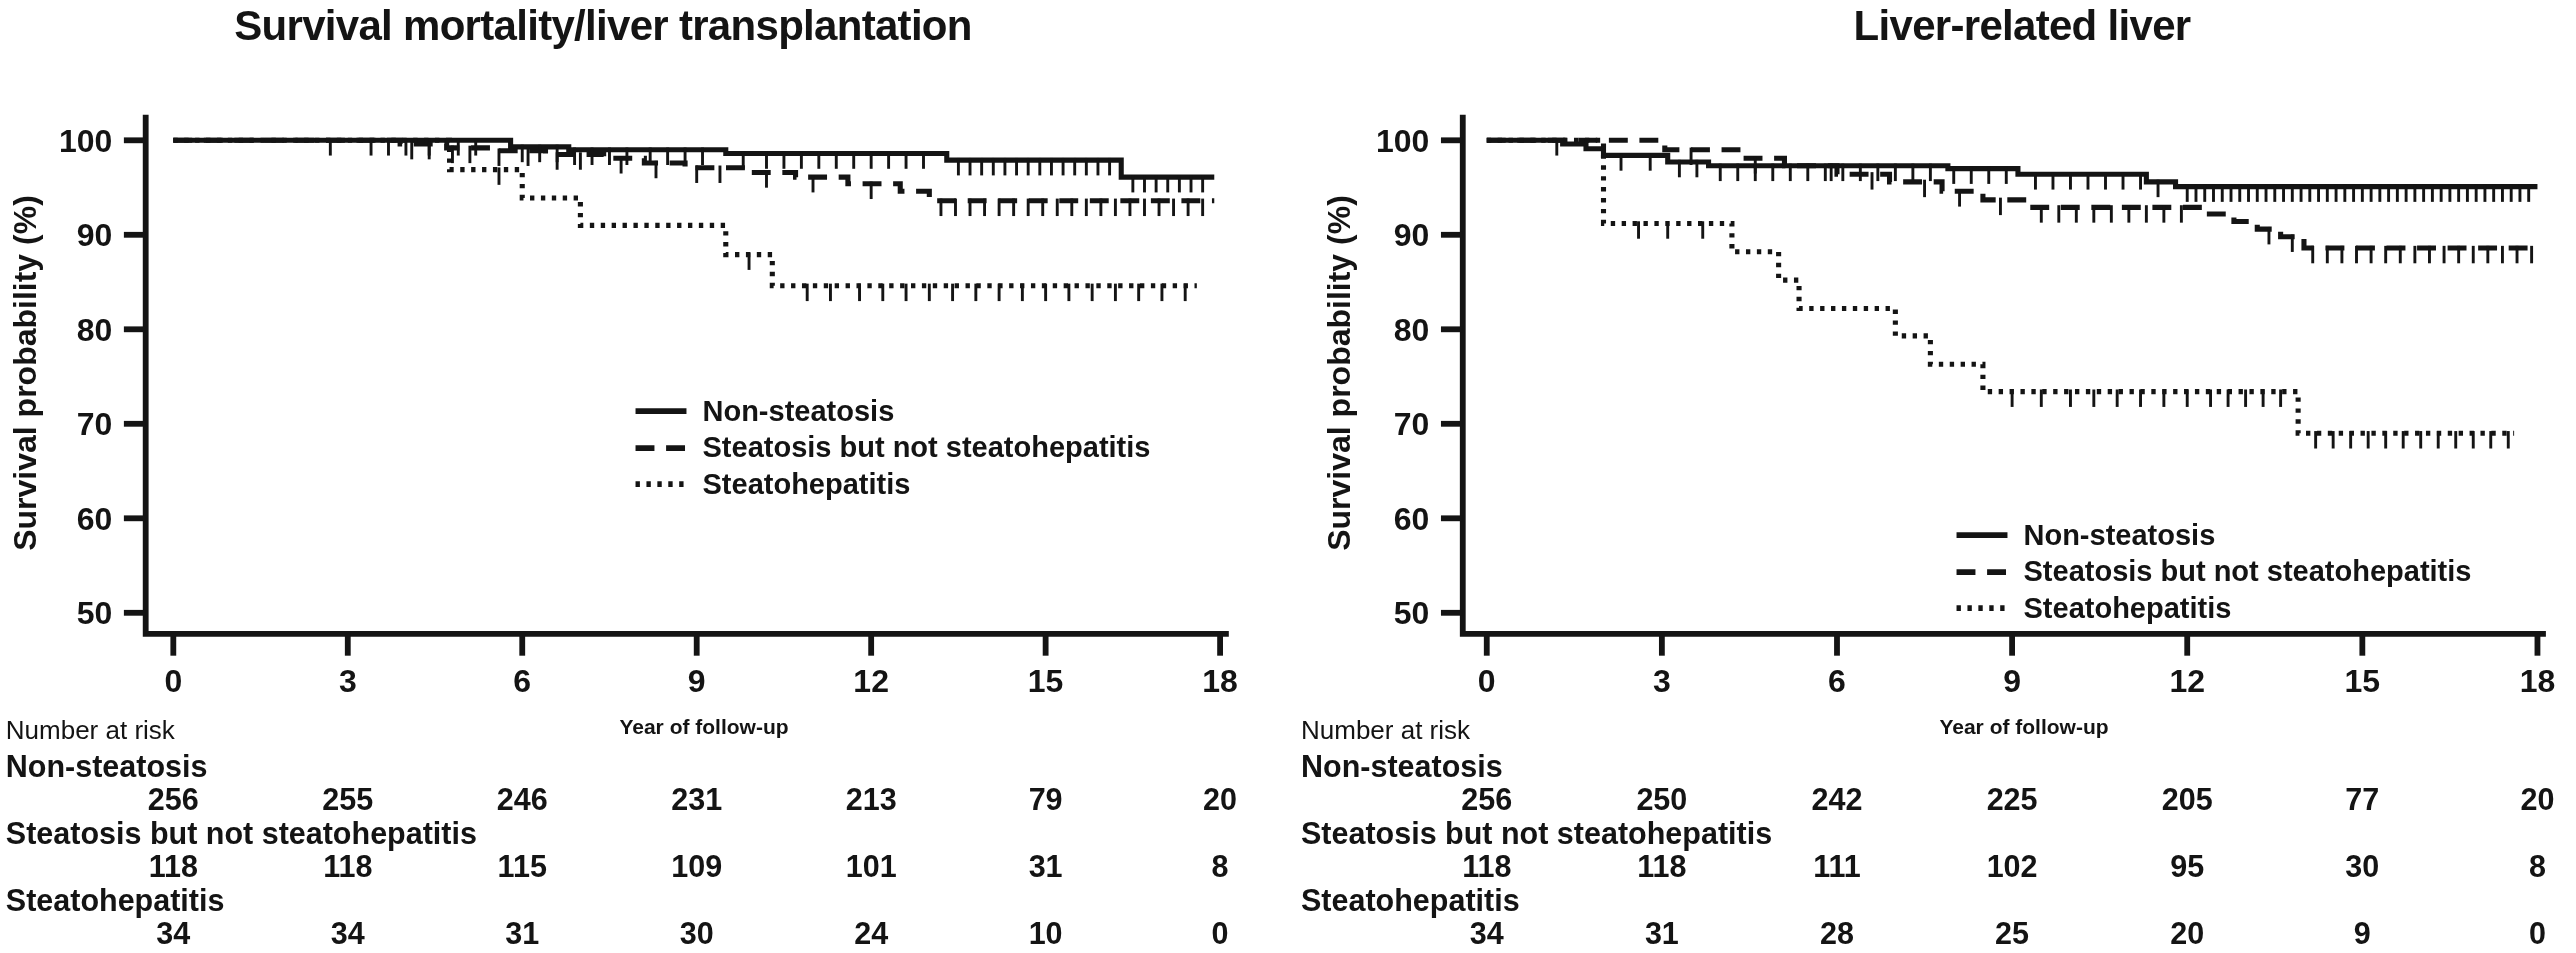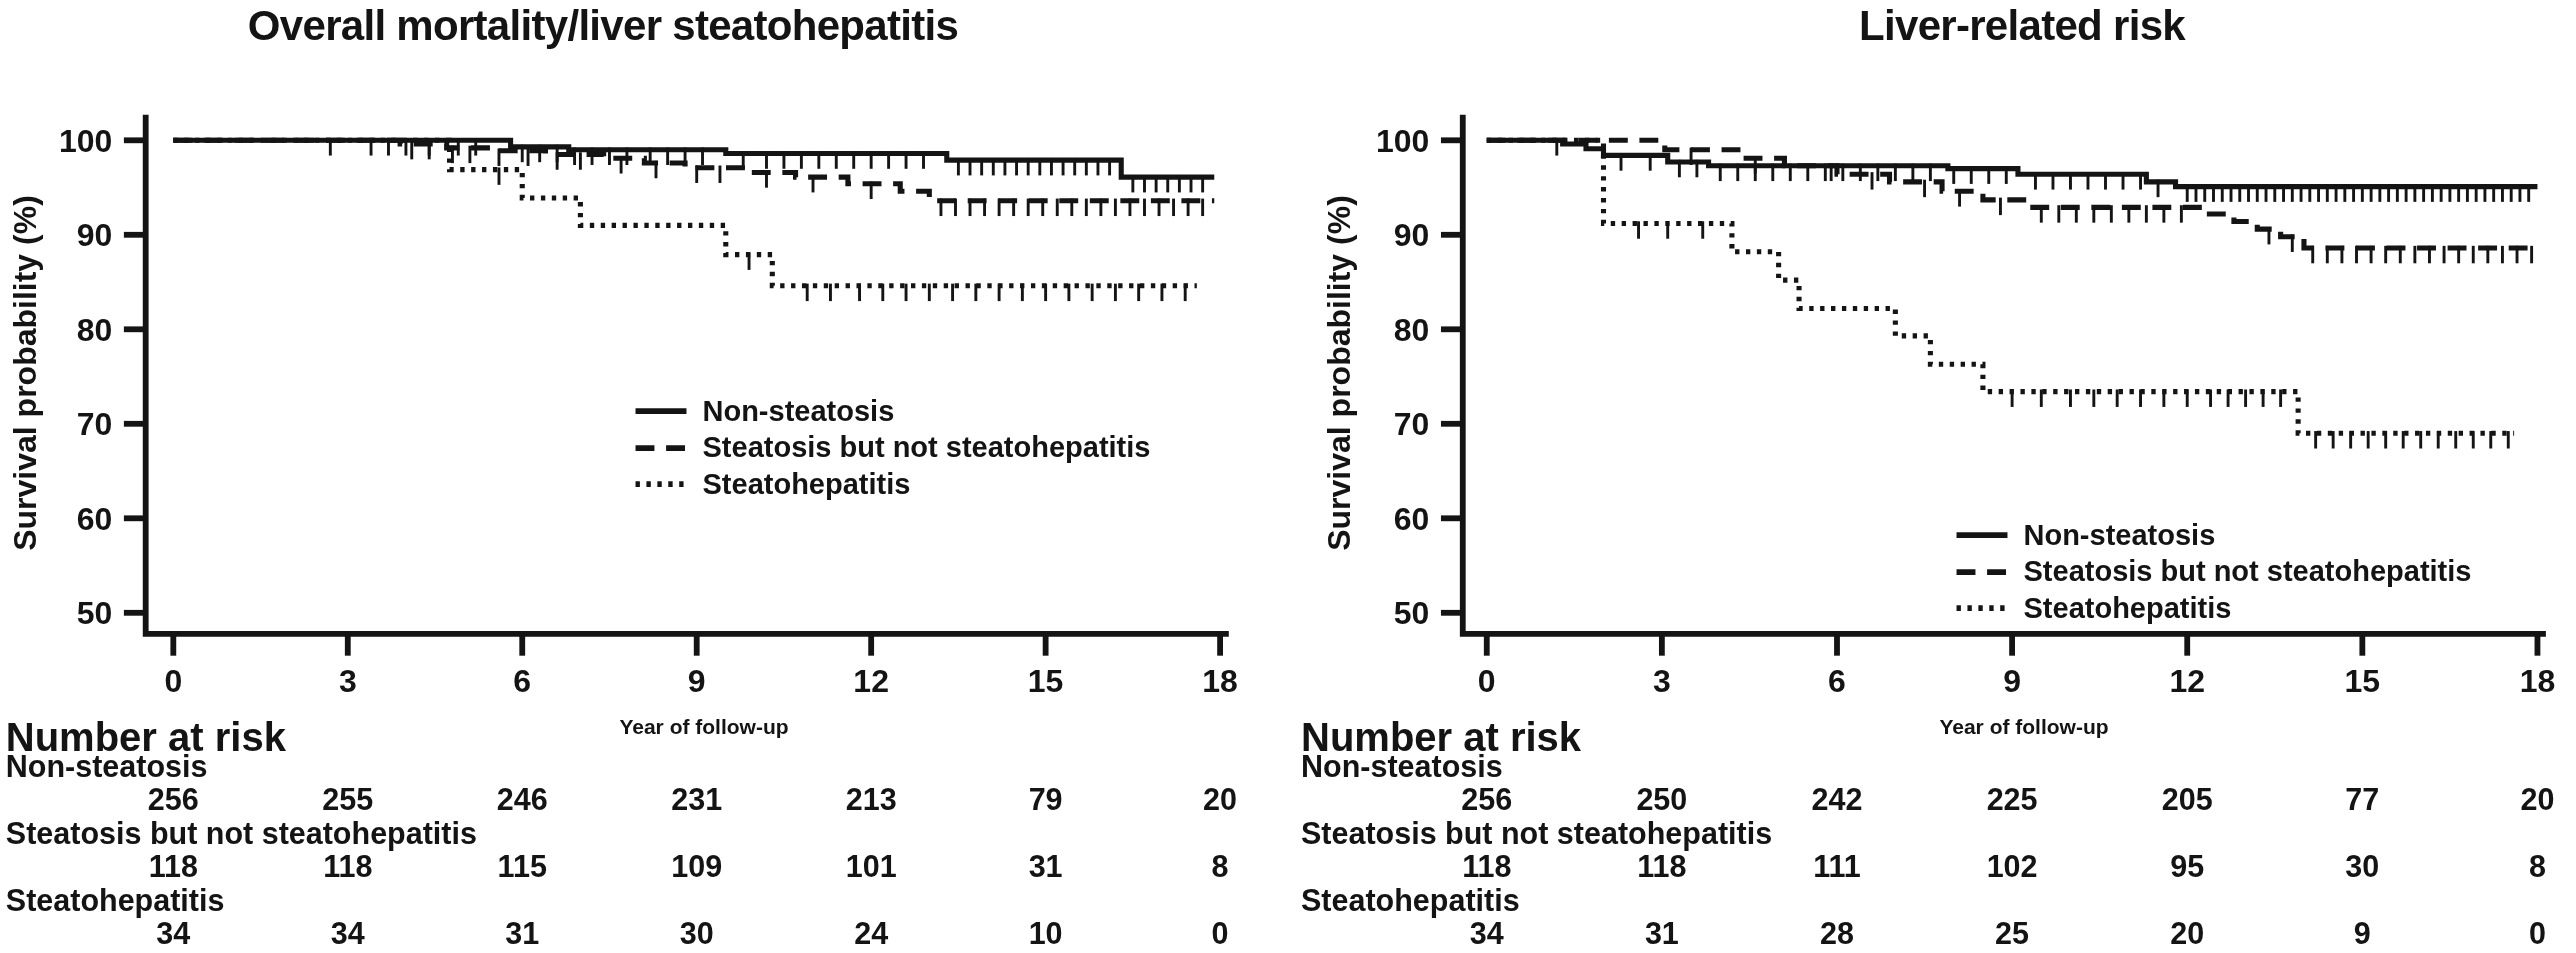--- a/index.html
+++ b/index.html
@@ -15,21 +15,21 @@
   .p0 .title{left:603px;} .p1 .title{left:734px;}
 
   .ylabel{position:absolute;top:373px;transform:translate(-50%,-50%) rotate(-90deg);
           white-space:nowrap;font-size:32px;font-weight:700;}
   .p0 .ylabel{left:25px;} .p1 .ylabel{left:51px;}
 
   .xlabel{position:absolute;top:715px;transform:translateX(-50%);
           font-size:21px;font-weight:700;white-space:nowrap;}
   .p0 .xlabel{left:704px;} .p1 .xlabel{left:736px;}
 
-  .riskhead{position:absolute;top:715px;font-size:40px;font-weight:700;}
+  .riskhead{position:absolute;top:715px;font-size:26px;font-weight:400;}
   .risklabel{position:absolute;font-size:30.5px;font-weight:700;white-space:nowrap;}
   .p0 .riskhead,.p0 .risklabel{left:5.8px;} .p1 .riskhead,.p1 .risklabel{left:13px;}
   .r0{top:749px;} .r1{top:816px;} .r2{top:883px;}
 
   .legend{position:absolute;display:flex;flex-direction:column;gap:7.3px;}
   .p0 .legend{left:634px;top:397px;} .p1 .legend{left:667px;top:521px;}
   .lgrow{display:flex;align-items:center;gap:14.5px;height:29px;
          font-size:29px;font-weight:700;white-space:nowrap;}
   .swatch{flex:0 0 auto;}
   .sline{stroke:var(--ink);stroke-width:8;fill:none;}
@@ -43,21 +43,21 @@
   .risknum{font:700 42px "Liberation Sans",sans-serif;fill:var(--ink);}
   .curve{fill:none;stroke:var(--ink);stroke-width:7;}
   .curve.dashed{stroke-dasharray:26 16;}
   .curve.dotted{stroke-dasharray:6 9;}
   .censor{stroke:var(--ink);stroke-width:4;}
 </style>
 </head>
 <body>
 
 <div class="panel p0">
-  <div class="title">Overall mortality/liver steatohepatitis</div>
+  <div class="title">Survival mortality/liver transplantation</div>
   <div class="ylabel">Survival probability (%)</div>
   <svg class="plot" id="plot0" width="1288" height="953" viewBox="0 0 1771 1311">
       <path d="M 200 158 L 200 872 L 1690 872" class="axis"></path>
       <line x1="170" y1="193" x2="200" y2="193" class="tick"></line>
       <text x="154" y="209" class="ticklab" text-anchor="end">100</text>
       <line x1="170" y1="323" x2="200" y2="323" class="tick"></line>
       <text x="154" y="339" class="ticklab" text-anchor="end">90</text>
       <line x1="170" y1="453" x2="200" y2="453" class="tick"></line>
       <text x="154" y="469" class="ticklab" text-anchor="end">80</text>
       <line x1="170" y1="583" x2="200" y2="583" class="tick"></line>
@@ -229,21 +229,21 @@
     </div>
   </div>
   <div class="xlabel">Year of follow-up</div>
   <div class="riskhead">Number at risk</div>
   <div class="risklabel r0">Non-steatosis</div>
   <div class="risklabel r1">Steatosis but not steatohepatitis</div>
   <div class="risklabel r2">Steatohepatitis</div>
 </div>
 
 <div class="panel p1">
-  <div class="title">Liver-related risk</div>
+  <div class="title">Liver-related liver</div>
   <div class="ylabel">Survival probability (%)</div>
   <svg class="plot" id="plot1" width="1288" height="953" viewBox="0 0 1771 1311">
       <path d="M 240 158 L 240 872 L 1730 872" class="axis"></path>
       <line x1="210" y1="193" x2="240" y2="193" class="tick"></line>
       <text x="194" y="209" class="ticklab" text-anchor="end">100</text>
       <line x1="210" y1="323" x2="240" y2="323" class="tick"></line>
       <text x="194" y="339" class="ticklab" text-anchor="end">90</text>
       <line x1="210" y1="453" x2="240" y2="453" class="tick"></line>
       <text x="194" y="469" class="ticklab" text-anchor="end">80</text>
       <line x1="210" y1="583" x2="240" y2="583" class="tick"></line>

